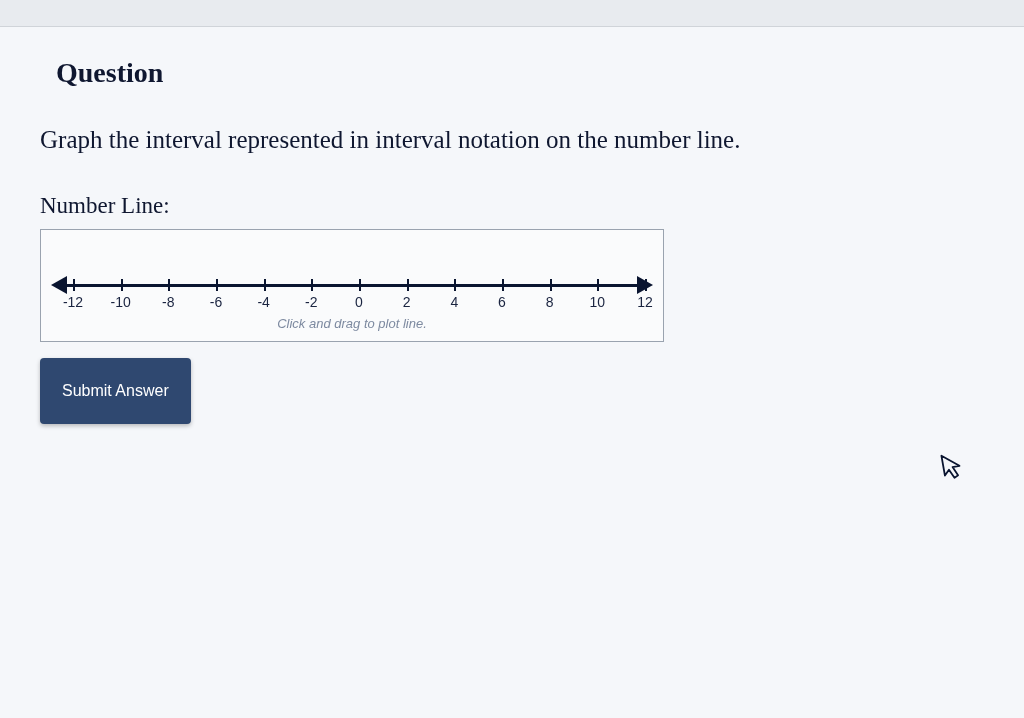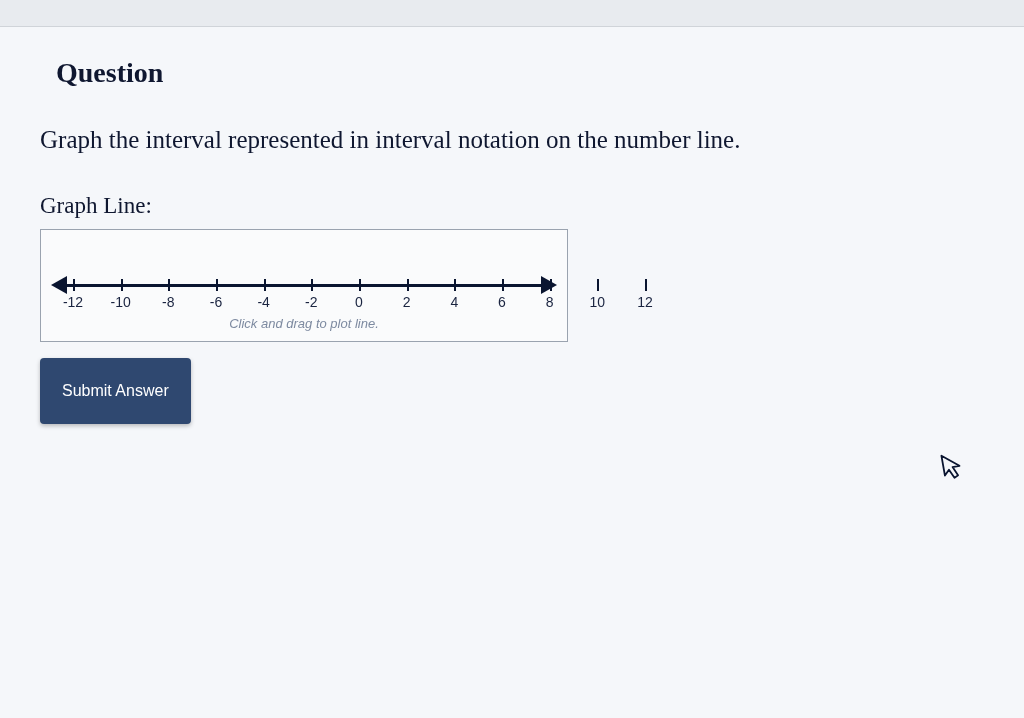--- a/index.html
+++ b/index.html
@@ -54,21 +54,21 @@
     margin-left: 8px;
   }
   .nl-label {
     font-size: 23px;
     margin: 0 0 10px 0;
     color: #0f1730;
   }
   .nl-box {
     border: 1px solid #9aa3af;
     background: #fafbfc;
-    width: 528px;
+    width: 624px;
     padding: 18px 14px 6px 14px;
     box-sizing: border-box;
   }
   .nl-axis {
     position: relative;
     height: 34px;
     margin: 26px 0 0 0;
   }
   .nl-line {
     position: absolute;
@@ -147,21 +147,21 @@
 <div class="top-bar"></div>
 
 <div class="content">
 
   <h2 class="q-heading">Question</h2>
 
   <p class="prompt">Graph the interval represented in interval notation on the number line.</p>
 
 
 
-  <div class="nl-label">Graph Line:</div>
+  <div class="nl-label">Number Line:</div>
 
   <div class="nl-box">
     <div class="nl-axis">
       <div class="nl-arrow-left"></div>
       <div class="nl-line"></div>
       <div class="nl-arrow-right"></div>
       <div id="ticks-container">
           <div class="tick" style="left: 18px;"></div>
           <div class="tick-label" style="left: 18px;">-12</div>
           <div class="tick" style="left: 65.6667px;"></div>

